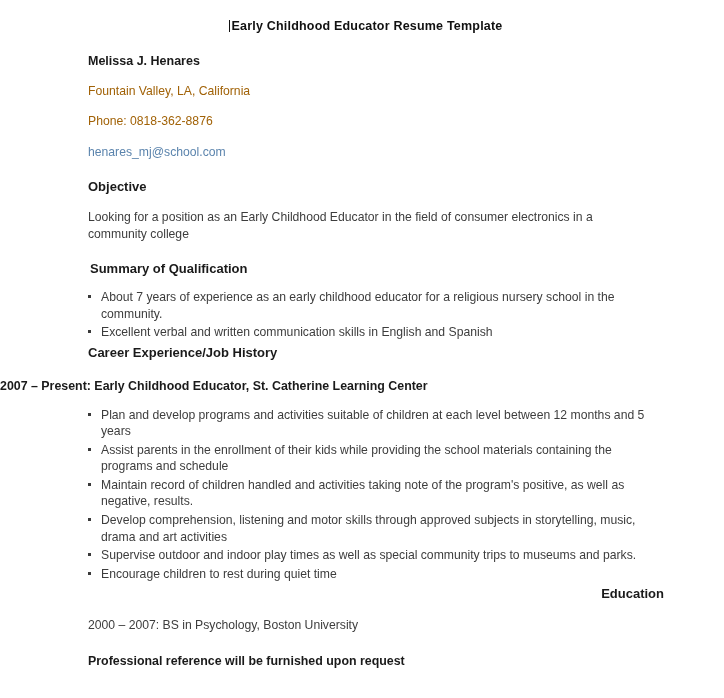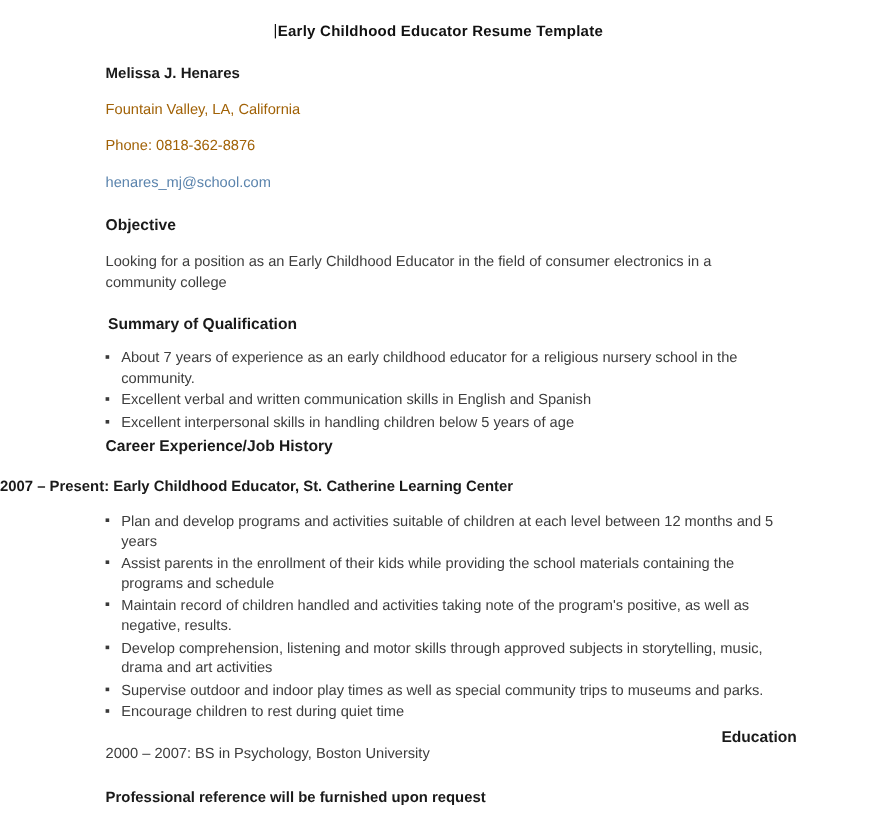--- a/index.html
+++ b/index.html
@@ -115,20 +115,21 @@
     left: 0px;
     top: 6px;
     width: 3px;
     height: 3px;
     background: #3a3a3a;
   }
 
   .edu-line {
     font-size: 12.2px;
     color: #3d3d3d;
+    margin-top: 17px;
   }
   .closing-line {
     font-size: 12.4px;
     font-weight: bold;
     color: #1a1a1a;
     margin-top: 22px;
   }
 </style>
 </head>
 <body>
@@ -151,21 +152,20 @@
 
   <div class="block section-heading">Objective</div>
 
   <div class="block body-para">Looking for a position as an Early Childhood Educator in the field of consumer electronics in a community college</div>
 
   <div class="block section-heading indent2">Summary of Qualification</div>
 
   <ul class="bullets tight">
     <li>About 7 years of experience as an early childhood educator for a religious nursery school in the community.</li>
     <li>Excellent verbal and written communication skills in English and Spanish</li>
-    <li>Excellent interpersonal skills in handling children below 5 years of age</li>
   </ul>
 
   <div class="block section-heading" style="margin-top:4px;">Career Experience/Job History</div>
 
   <div class="block job-line" style="padding-left:0;">2007 – Present:  Early Childhood Educator, St. Catherine Learning Center</div>
 
   <ul class="bullets loose">
     <li>Plan and develop programs and activities suitable of children at each level between 12 months and 5 years</li>
     <li>Assist parents in the enrollment of their kids while providing the school materials containing the programs and schedule</li>
     <li>Maintain record of children handled and activities taking note of the program's positive, as well as negative, results.</li>

